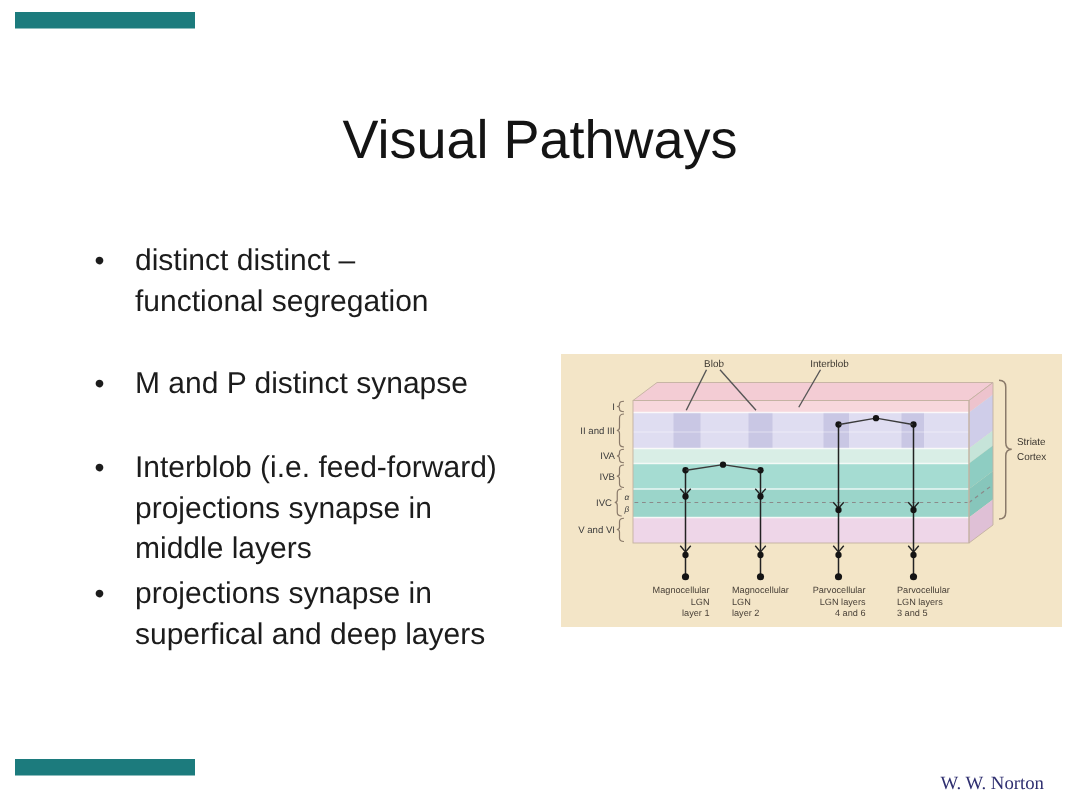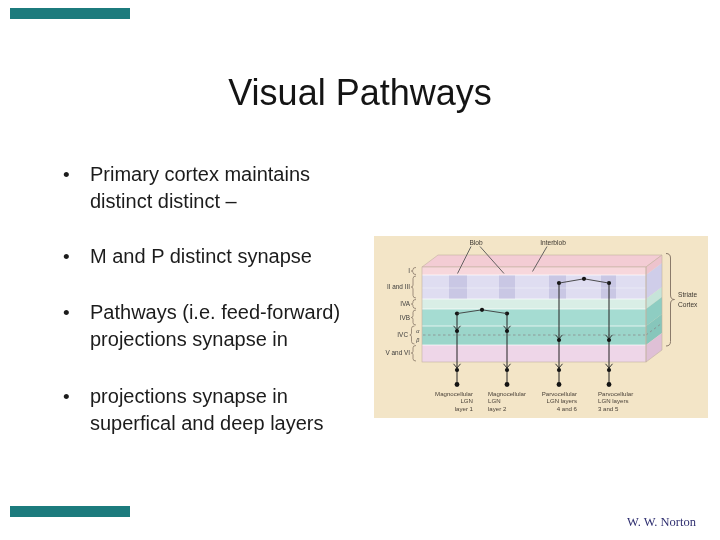--- a/index.html
+++ b/index.html
@@ -44,35 +44,36 @@
 
   <div class="accent-bar top"></div>
   <div class="accent-bar bottom"></div>
 
   <div class="title">Visual Pathways</div>
 
   <div class="bullets">
     <div class="bullet b1">
       <span class="marker">•</span>
       <span class="lines">
-        <div>Primary cortex maintains</div>
         <div>distinct distinct –</div>
+        <div>functional segregation</div>
       </span>
     </div>
     <div class="bullet b2">
       <span class="marker">•</span>
       <span class="lines">
         <div>M and P distinct synapse</div>
       </span>
     </div>
     <div class="bullet b3">
       <span class="marker">•</span>
       <span class="lines">
-        <div>Pathways (i.e. feed-forward)</div>
+        <div>Interblob (i.e. feed-forward)</div>
         <div>projections synapse in</div>
+        <div>middle layers</div>
       </span>
     </div>
     <div class="bullet b4">
       <span class="marker">•</span>
       <span class="lines">
         <div>projections synapse in</div>
         <div>superfical and deep layers</div>
       </span>
     </div>
   </div>

